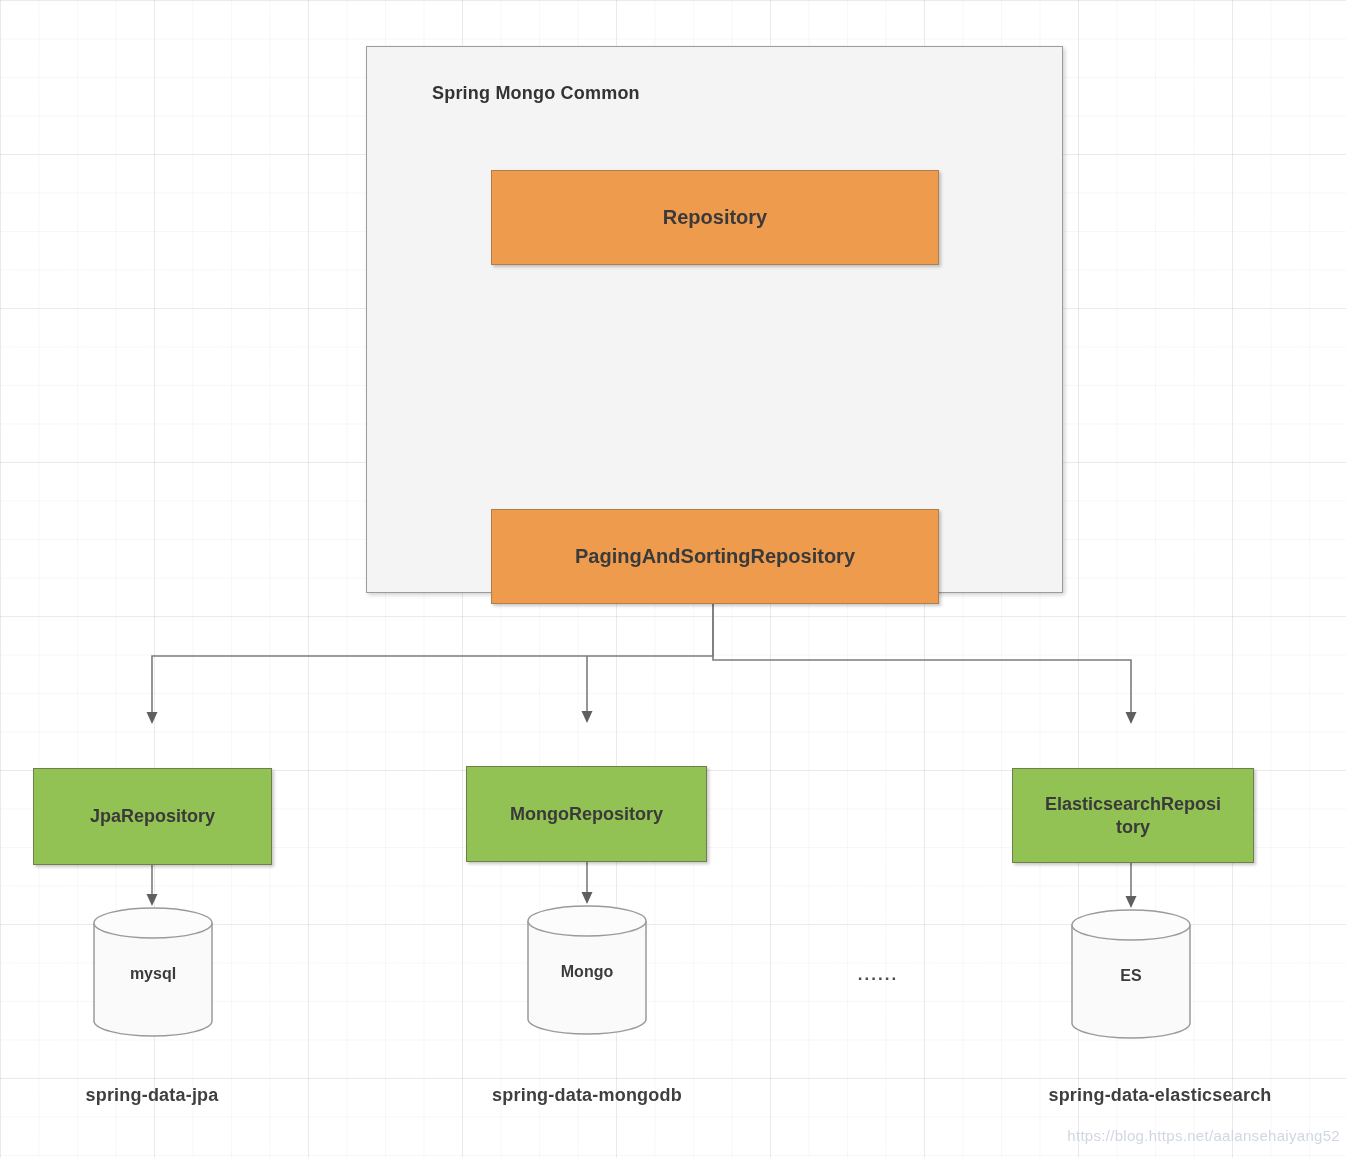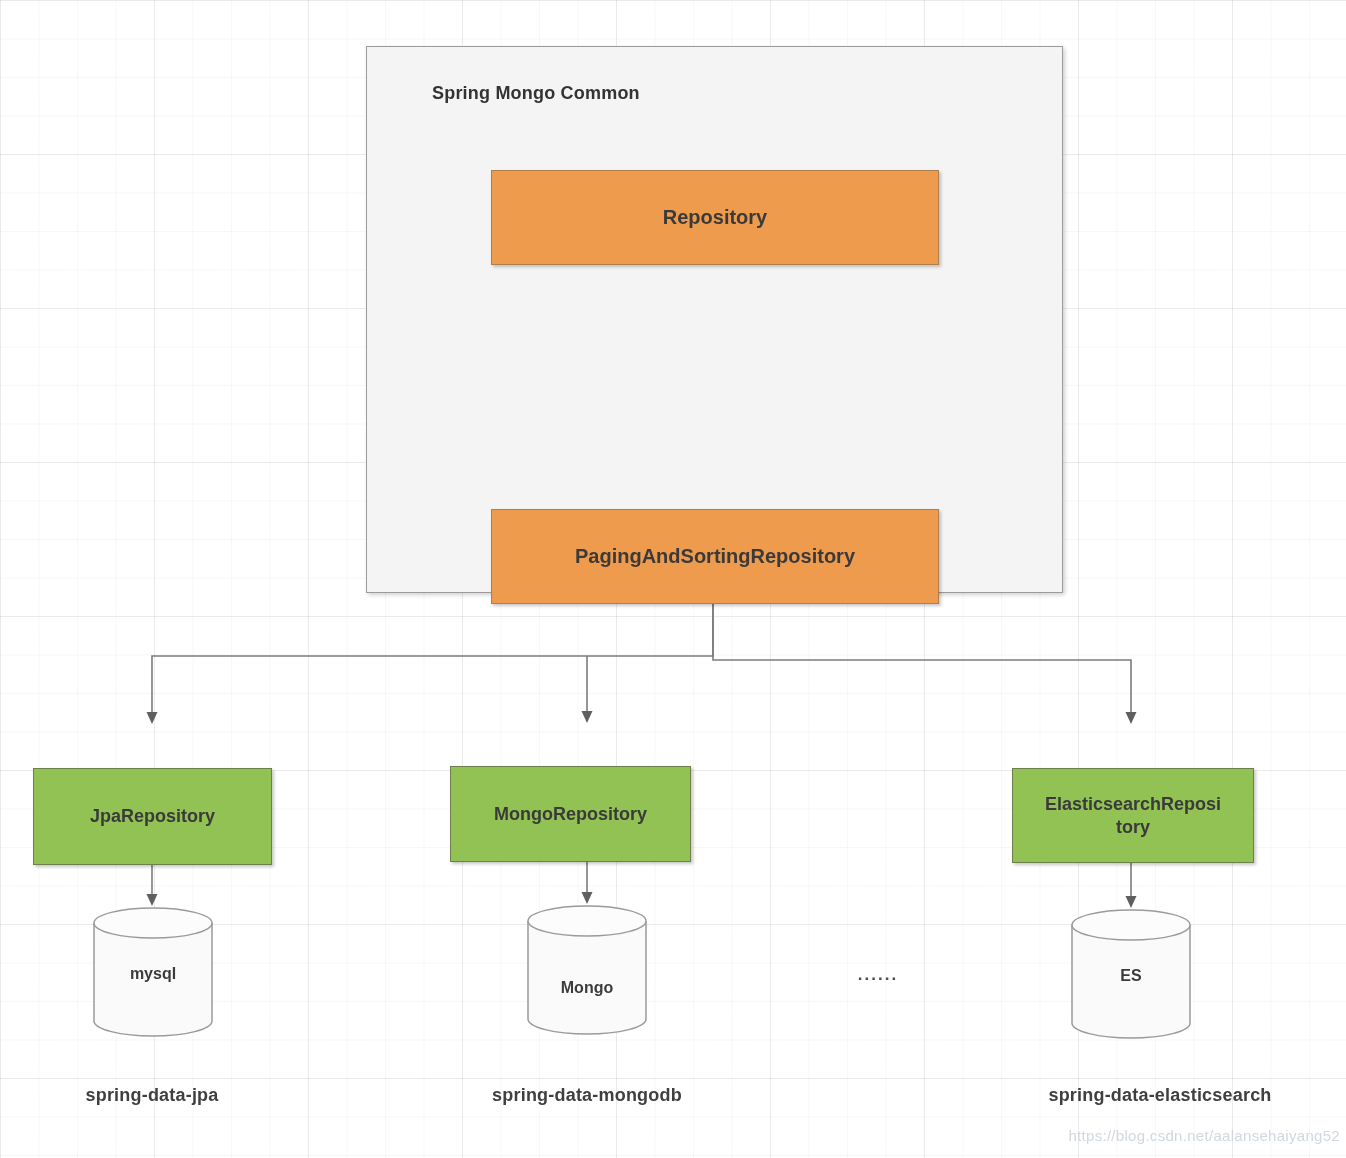--- a/index.html
+++ b/index.html
@@ -166,32 +166,32 @@
   <div class="node node-orange" style="top:127px;">
     <span>Repository</span>
   </div>
   <div class="node node-orange" style="top:466px;">
     <span>PagingAndSortingRepository</span>
   </div>
 
   <div class="node node-green" style="left:33px; top:725px; width:237px; height:95px;">
     <span>JpaRepository</span>
   </div>
-  <div class="node node-green" style="left:450px; top:723px; width:239px; height:94px;">
+  <div class="node node-green" style="left:466px; top:723px; width:239px; height:94px;">
     <span>MongoRepository</span>
   </div>
   <div class="node node-green" style="left:1012px; top:725px; width:240px; height:93px;">
     <span class="wrap-break">ElasticsearchRepository</span>
   </div>
 
   <div class="db-label" style="left:153px; top:974px;">mysql</div>
-  <div class="db-label" style="left:587px; top:972px;margin-top:16px;">Mongo</div>
+  <div class="db-label" style="left:587px; top:972px;">Mongo</div>
   <div class="db-label" style="left:1131px; top:976px;">ES</div>
 
   <div class="ellipsis-dots">......</div>
 
   <div class="footer-label" style="left:152px; top:1095px;">spring-data-jpa</div>
   <div class="footer-label" style="left:587px; top:1095px;">spring-data-mongodb</div>
   <div class="footer-label" style="left:1160px; top:1095px;">spring-data-elasticsearch</div>
 
-  <div class="watermark">https://blog.csdn.net/aalansehaiyang52</div>
+  <div class="watermark">https://blog.https.net/aalansehaiyang52</div>
 
 </div>
 
 </body></html>

